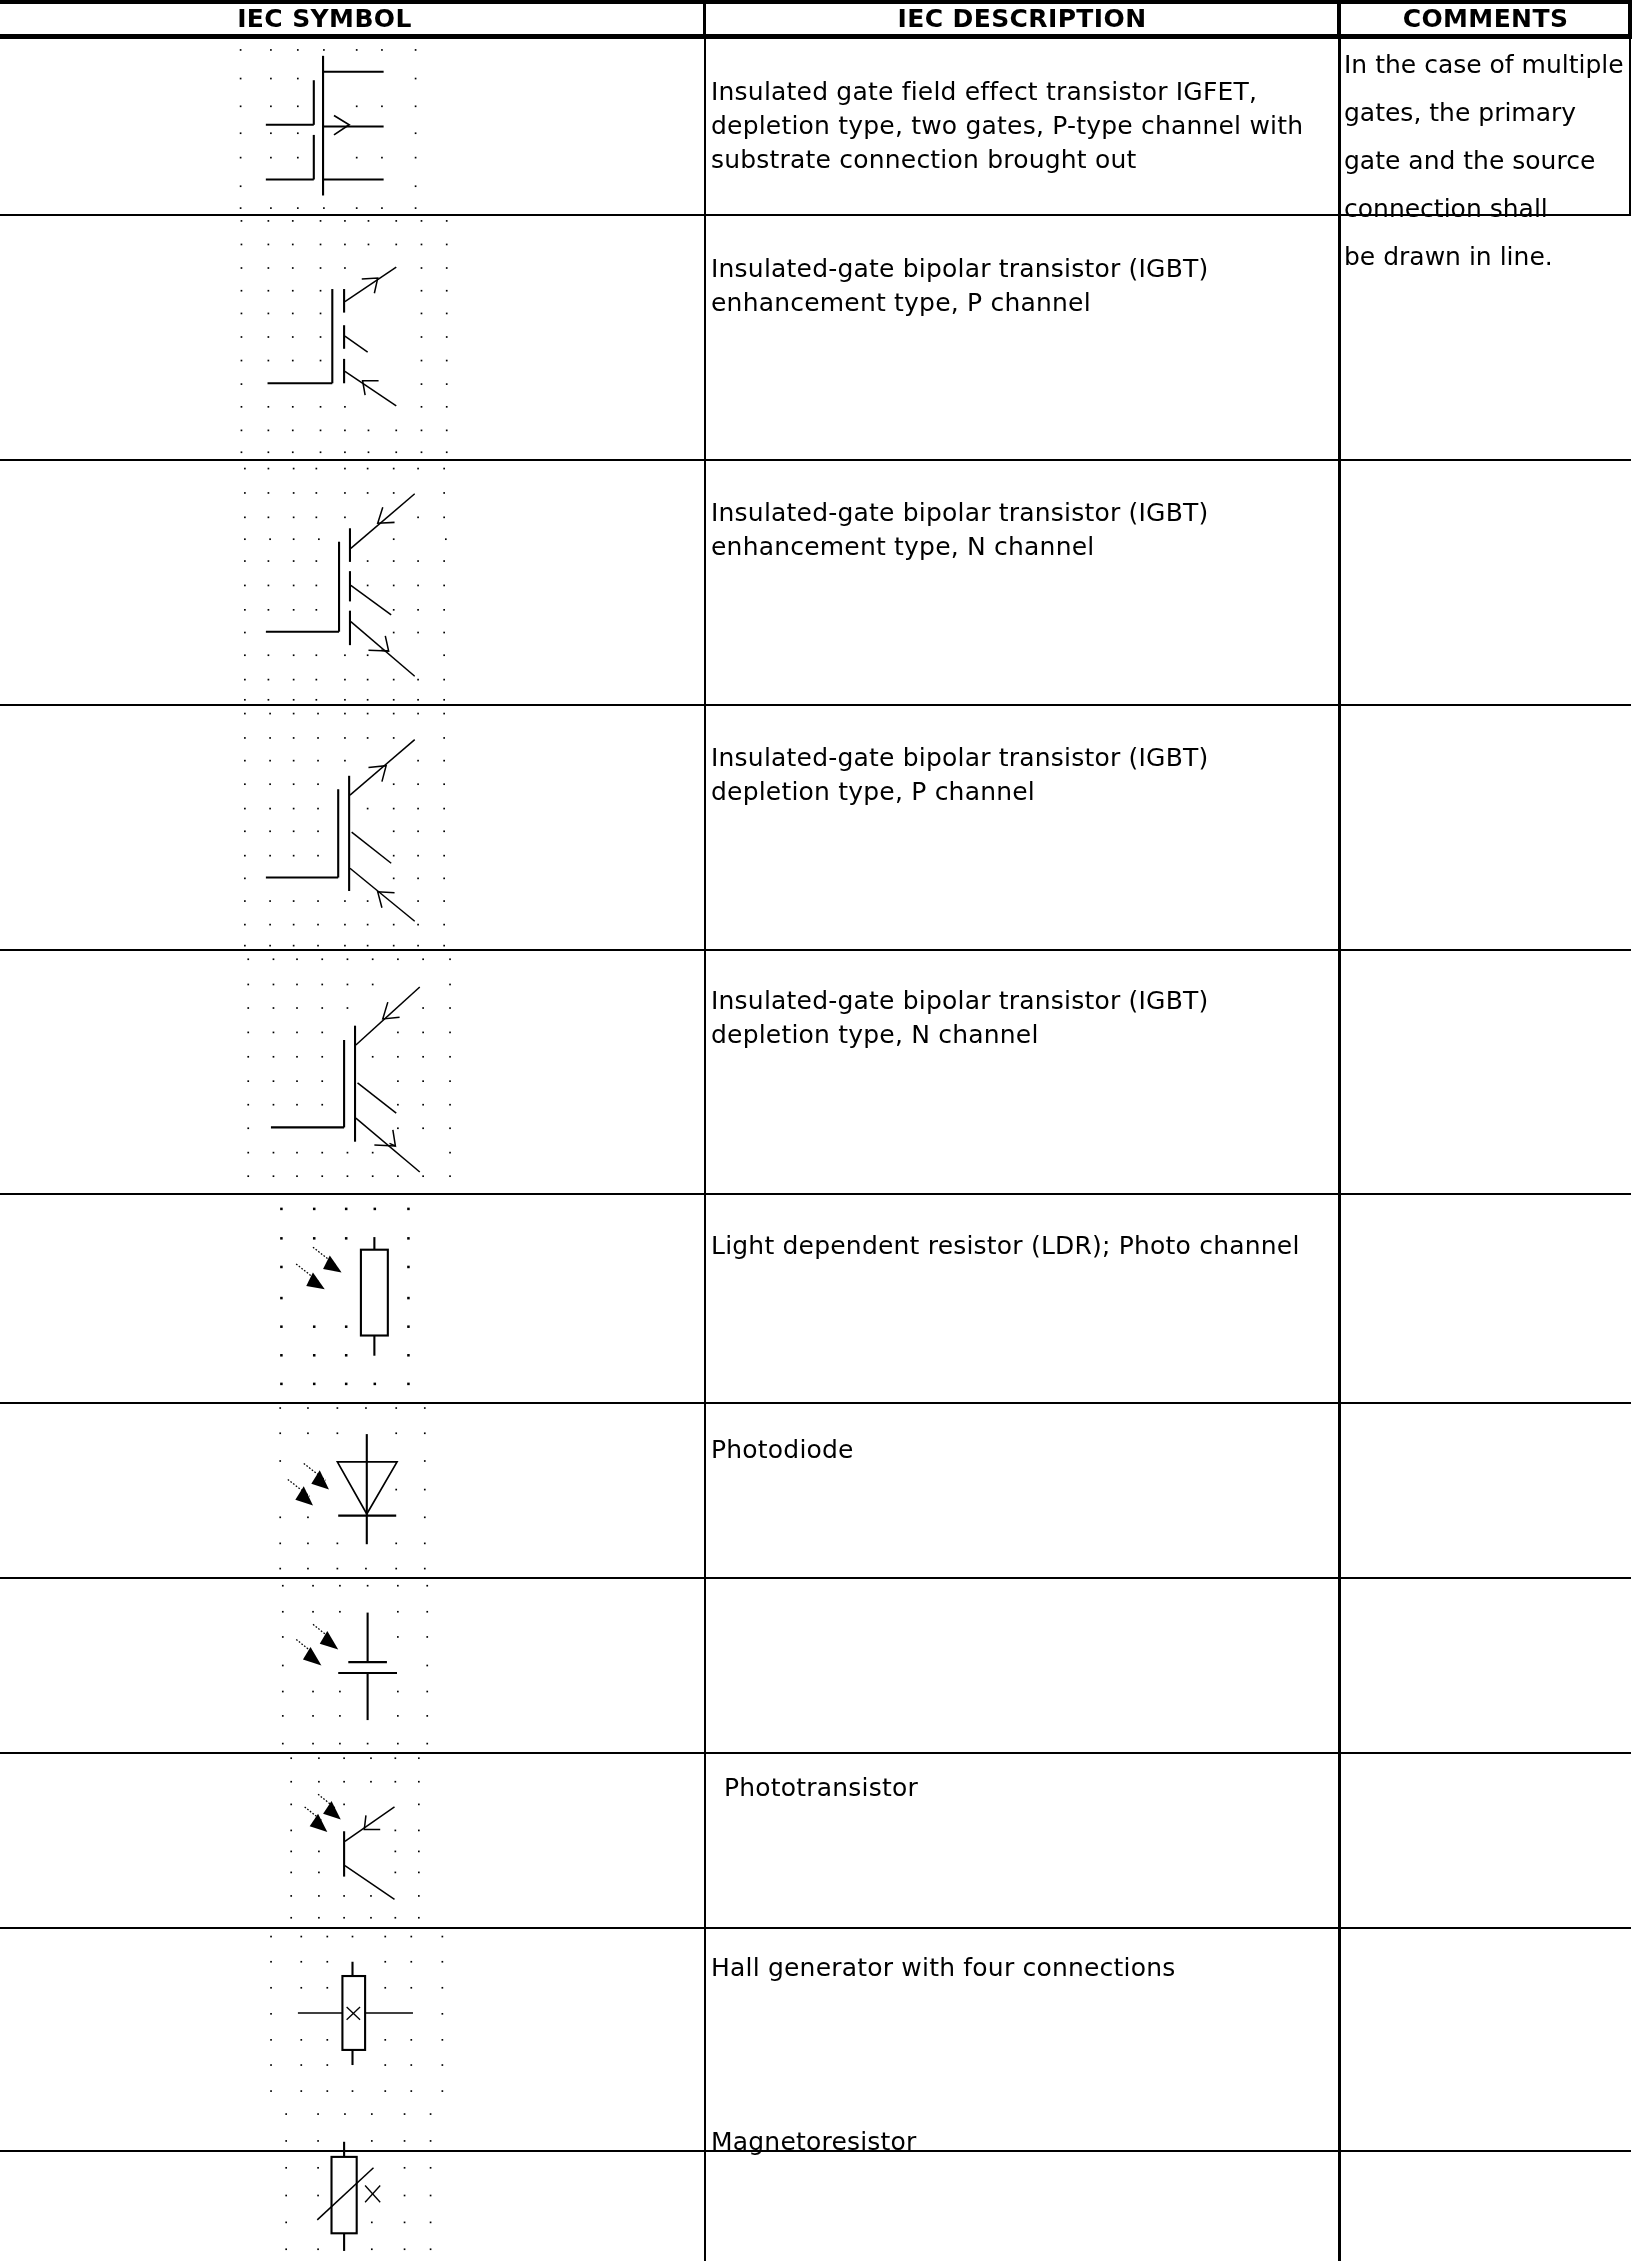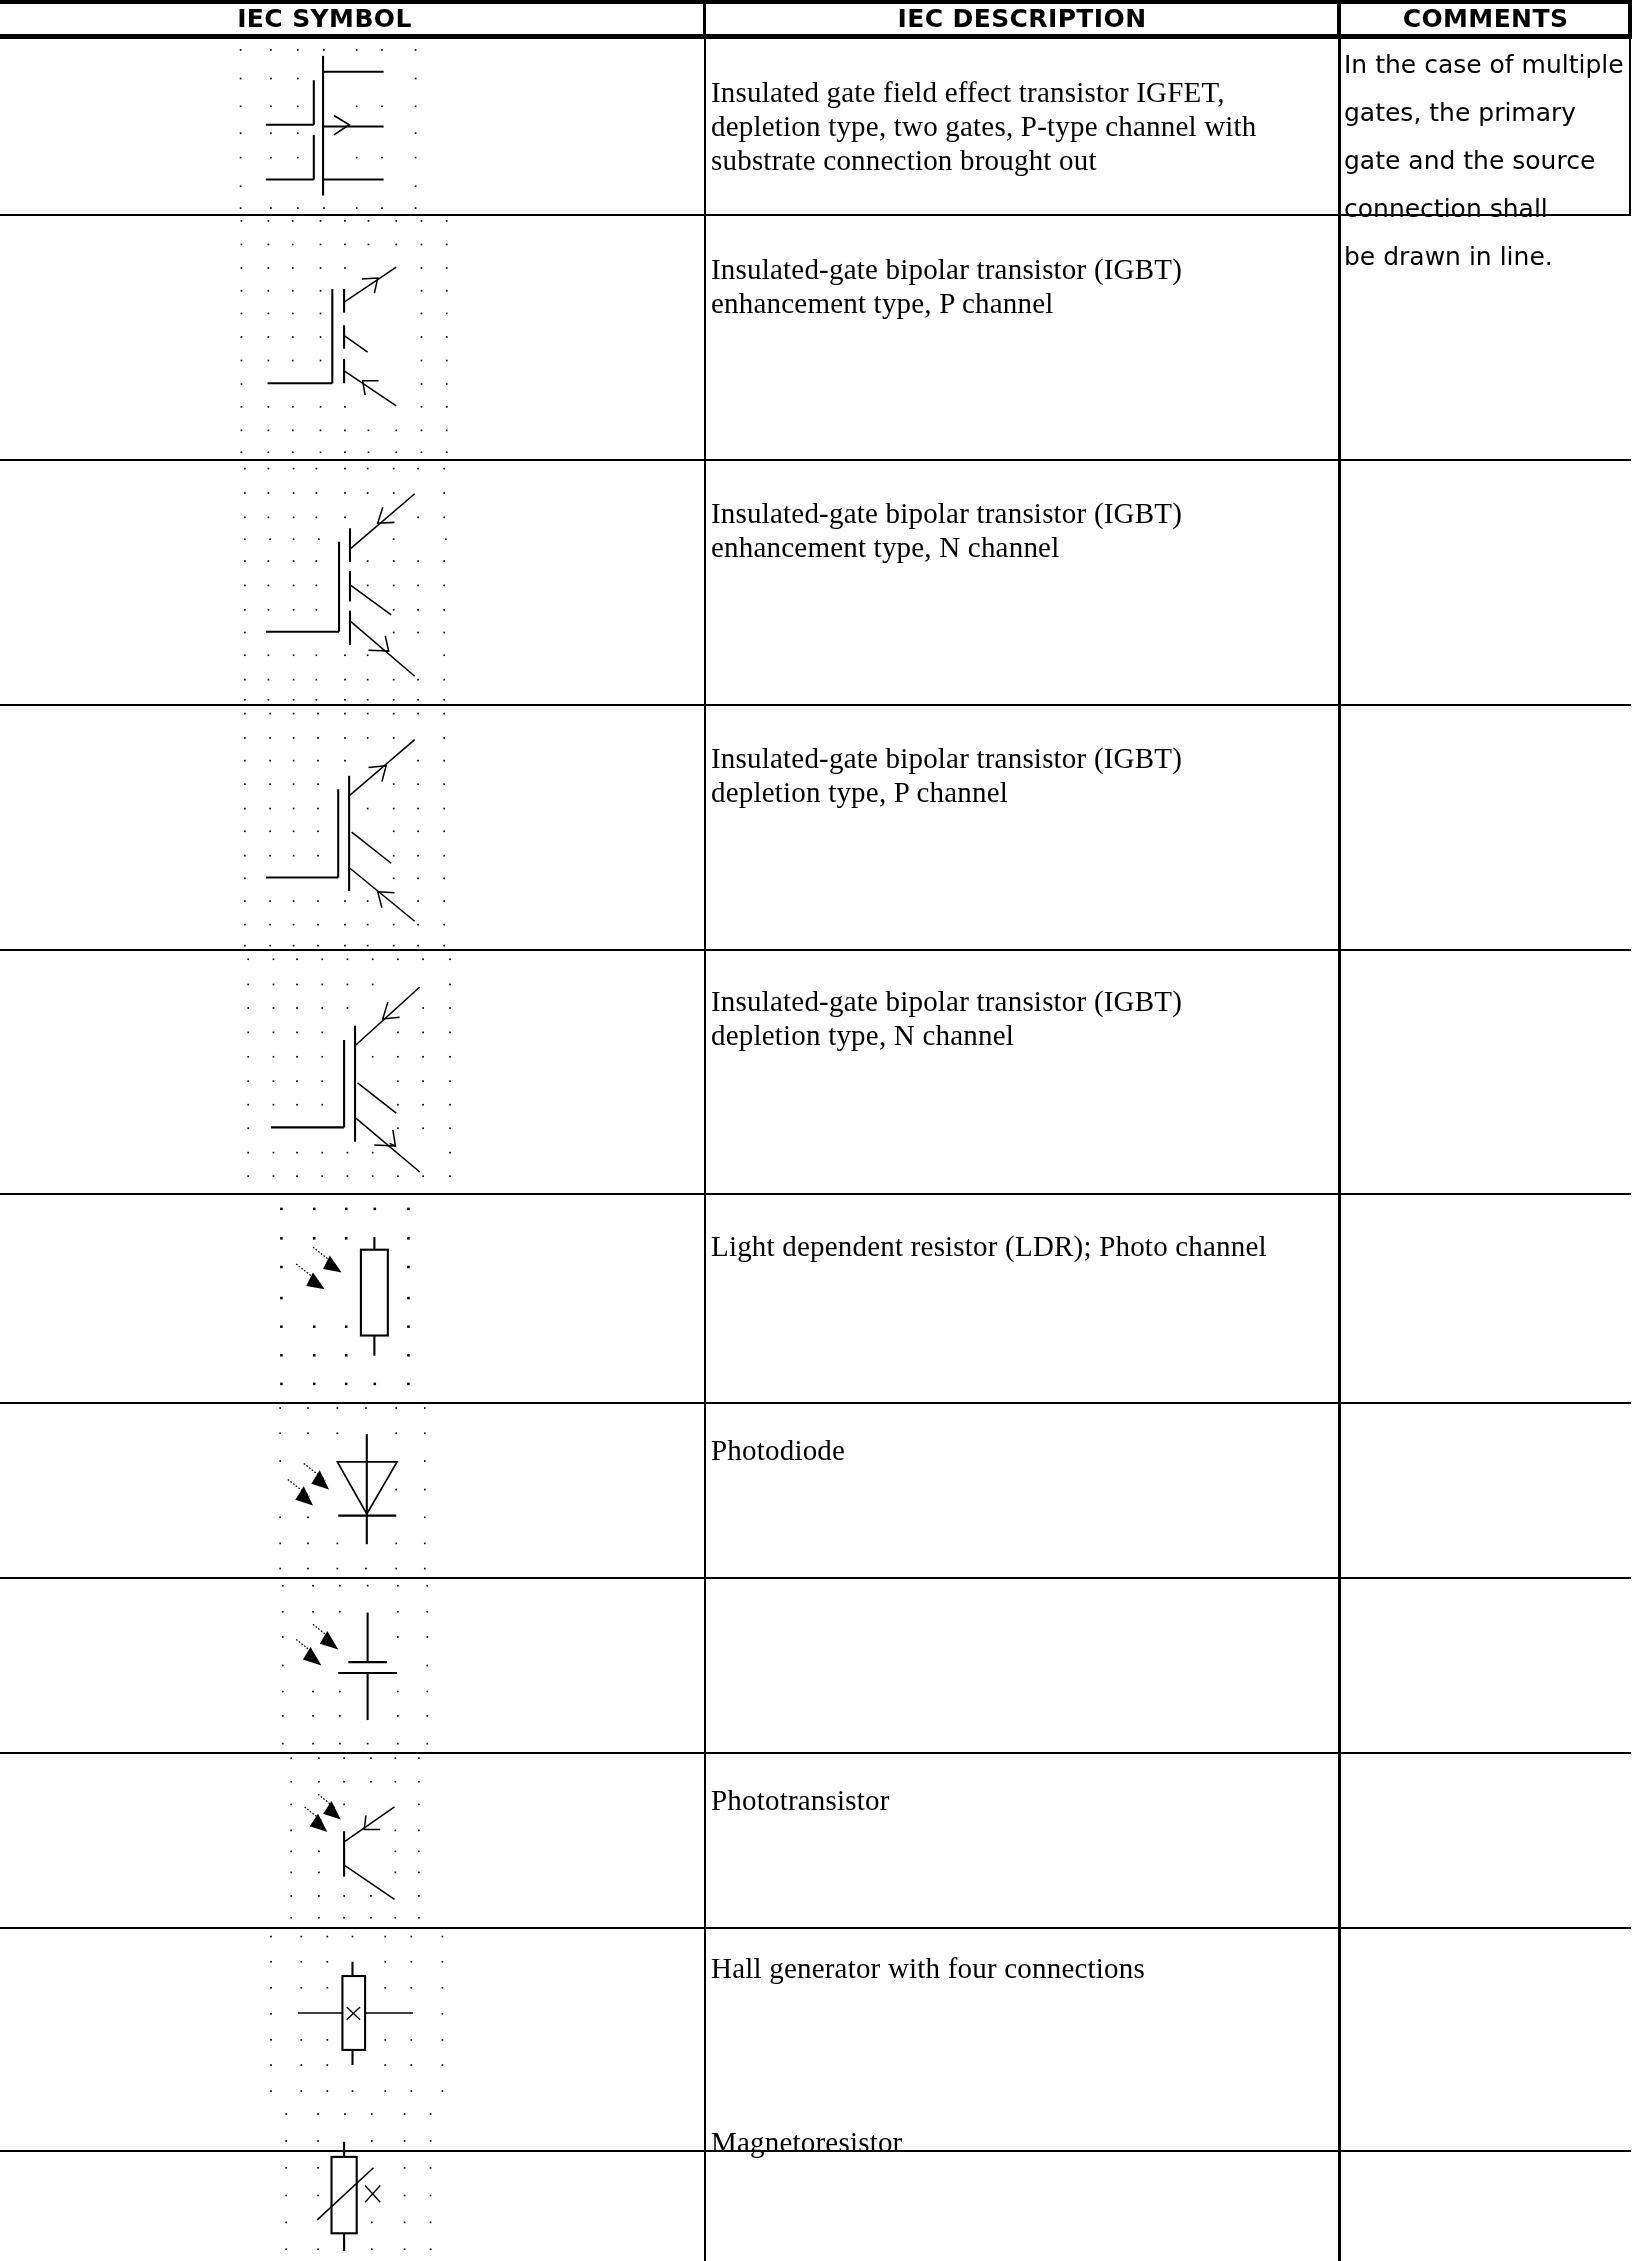--- a/index.html
+++ b/index.html
@@ -7,22 +7,22 @@
          font-family:"DejaVu Sans", sans-serif; color:#000; }
   .table { position:absolute; left:0; top:0; width:1631px; }
   .hdr { position:absolute; left:0; top:0; width:1631px; height:39px;
          border-top:4.2px solid #000; border-bottom:5.9px solid #000; box-sizing:border-box; }
   .hcell { position:absolute; top:0; height:29px; line-height:29px; text-align:center;
            font-weight:bold; font-size:25px; letter-spacing:0.4px; }
   .vline { position:absolute; background:#000; }
   .row { position:absolute; left:0; width:1631px; border-bottom:2.5px solid #000; box-sizing:border-box; }
   .sym { position:absolute; left:0; top:0; width:705px; height:100%; }
   .sym svg { position:absolute; left:0; top:0; }
-  .desc { position:absolute; left:711px; width:622px; font-size:29px; line-height:34px;
-          white-space:pre-line; letter-spacing:0.2px;font-family:Liberation Serif, serif; }
+  .desc { position:absolute; left:711px; width:622px; font-size:25px; line-height:34px;
+          white-space:pre-line; letter-spacing:0.2px; }
   .cmt { position:absolute; left:1344px; width:286px; font-size:25px; line-height:48px;
          white-space:pre-line; top:0; }
 </style>
 </head>
 <body>
 
 <div class="table">
 
   <div class="hdr">
     <div class="hcell" style="left:0;width:649px;">IEC SYMBOL</div>
@@ -727,21 +727,21 @@
           </g>
           <line x1="378" y1="48" x2="398" y2="64" stroke-width="1.5" stroke-dasharray="2,2"></line>
           <line x1="362" y1="63" x2="382" y2="79" stroke-width="1.5" stroke-dasharray="2,2"></line>
         </g>
         <g fill="#000">
           <polygon points="394,56 405,78 384,71"></polygon>
           <polygon points="378,71 389,93 368,86"></polygon>
         </g>
       </svg>
     </div>
-    <div class="desc" style="top:29px;">Phototransistor</div>
+    <div class="desc" style="top:17px;margin-left:13px;">Phototransistor</div>
     <div class="cmt"></div>
   </div>
 
   <div class="row" style="top:1929px;height:223px;">
     <div class="sym">
       <svg width="705" height="173" viewBox="0 0 838 206">
         <g fill="#000">
           <rect x="321" y="8" width="2" height="2"></rect>
             <rect x="357" y="8" width="2" height="2"></rect>
             <rect x="388" y="8" width="2" height="2"></rect>

